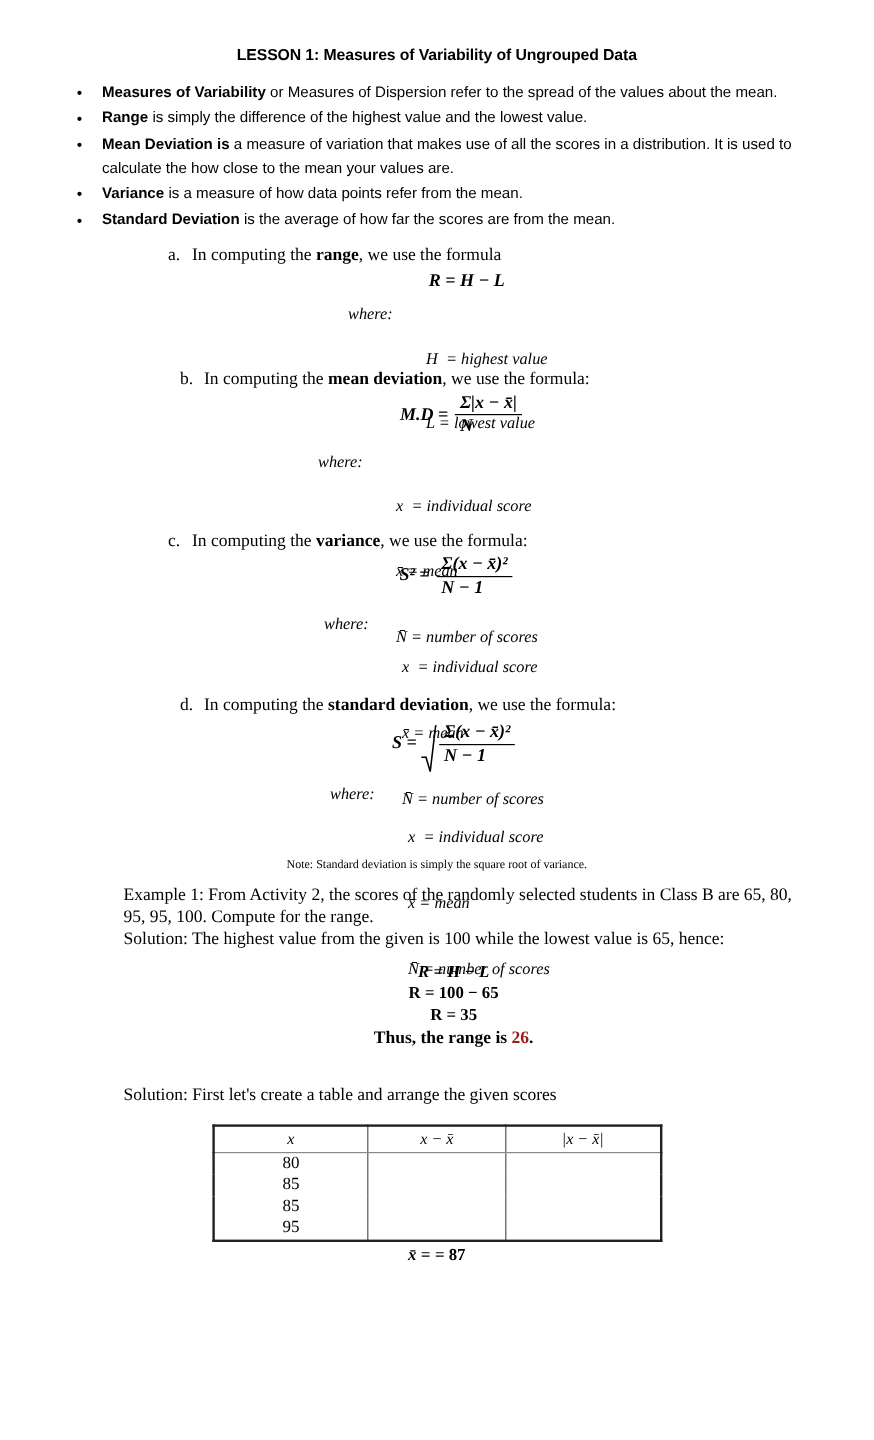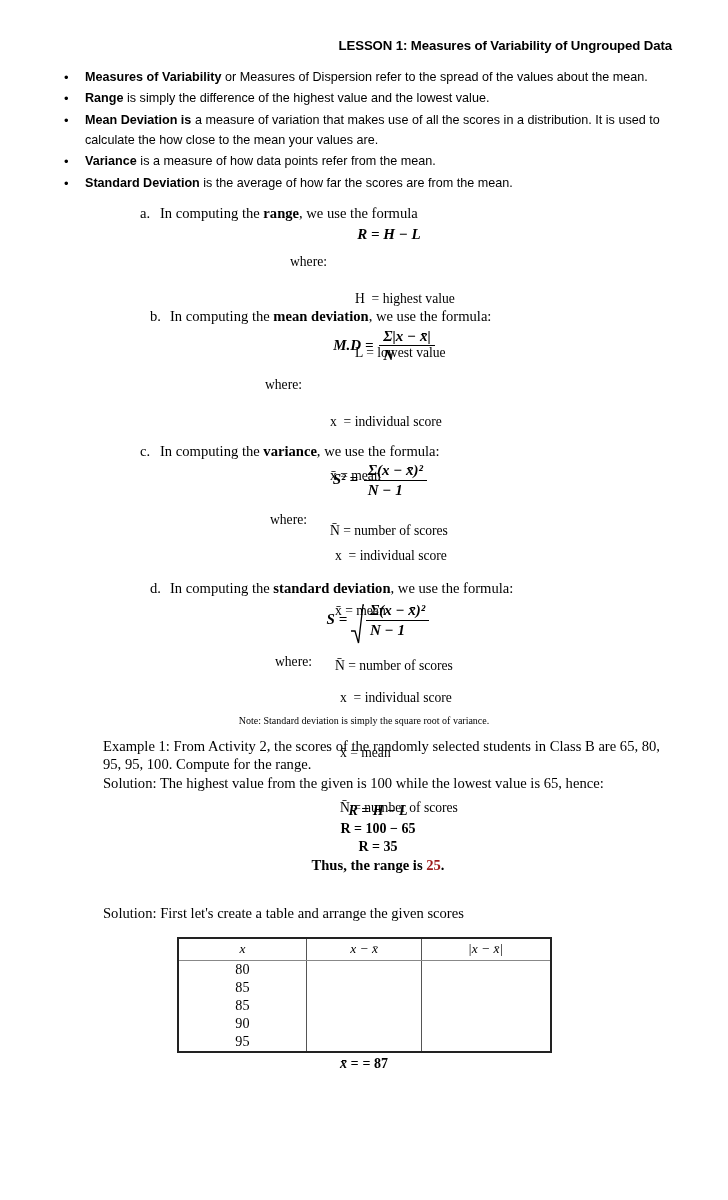--- a/index.html
+++ b/index.html
@@ -18,27 +18,27 @@
 
   .page {
     position: relative;
     width: 728px;
     height: 1200px;
     background: #fff;
   }
 
   
   .doc-title {
-    text-align: right;
+    text-align: center;
     font-family: "Liberation Sans", sans-serif;
     font-weight: bold;
     font-size: 13.2px;
     letter-spacing: -0.1px;
     margin: 38px 0 0 0;
-    padding: 0 56px;
+    padding: 0 36px;
     line-height: 1.2;
   }
 
   
   .bullet-list {
     margin: 13px 0 0 0;
     padding: 0;
     list-style: none;
     font-family: "Liberation Sans", sans-serif;
     font-size: 12.6px;
@@ -125,20 +125,21 @@
     bottom: -2px;
     width: 12px;
     height: 100%;
   }
   .sqrt-sign svg { display: block; }
 
   
   .where-block {
     position: relative;
     font-family: "Liberation Serif", serif;
+    font-style: italic;
     font-size: 13.6px;
     line-height: 1.34;
     margin-top: 10px;
   }
   .where-label {
     position: absolute;
     top: 0;
   }
   .where-defs {
     position: absolute;
@@ -340,21 +341,21 @@
 
   <div style="margin-top:11px;">
     <div class="example-para">Example 1: From Activity 2, the scores of the randomly selected students in Class B are 65, 80, 95, 95, 100. Compute for the range.</div>
     <div class="example-para nojust" style="margin-top:0;">Solution: The highest value from the given is 100 while the lowest value is 65, hence:</div>
     <div class="calc-lines" style="margin-left:28px;">
       <div class="it">R = H − L</div>
       <div>R = 100 − 65</div>
       <div>R = 35</div>
     </div>
     <div class="thus-line" style="margin-left:28px;">
-      <span>Thus, the range is </span><span class="red">25</span><span>.</span>
+      <span>Thus, the range is </span><span class="red">26</span><span>.</span>
     </div>
   </div>
 
   <div style="margin-top:30px;">
     <div class="example-para nojust">Solution: First let's create a table and arrange the given scores</div>
 
     <div class="table-wrap">
       <table class="score-table">
         <thead>
           <tr>
@@ -373,25 +374,20 @@
             <td>85</td>
             <td class="blank"></td>
             <td class="blank"></td>
           </tr>
           <tr>
             <td>85</td>
             <td class="blank"></td>
             <td class="blank"></td>
           </tr>
           <tr>
-            <td>90</td>
-            <td class="blank"></td>
-            <td class="blank"></td>
-          </tr>
-          <tr>
             <td>95</td>
             <td class="blank"></td>
             <td class="blank"></td>
           </tr>
         </tbody>
       </table>
     </div>
 
 
     <div class="mean-formula">

